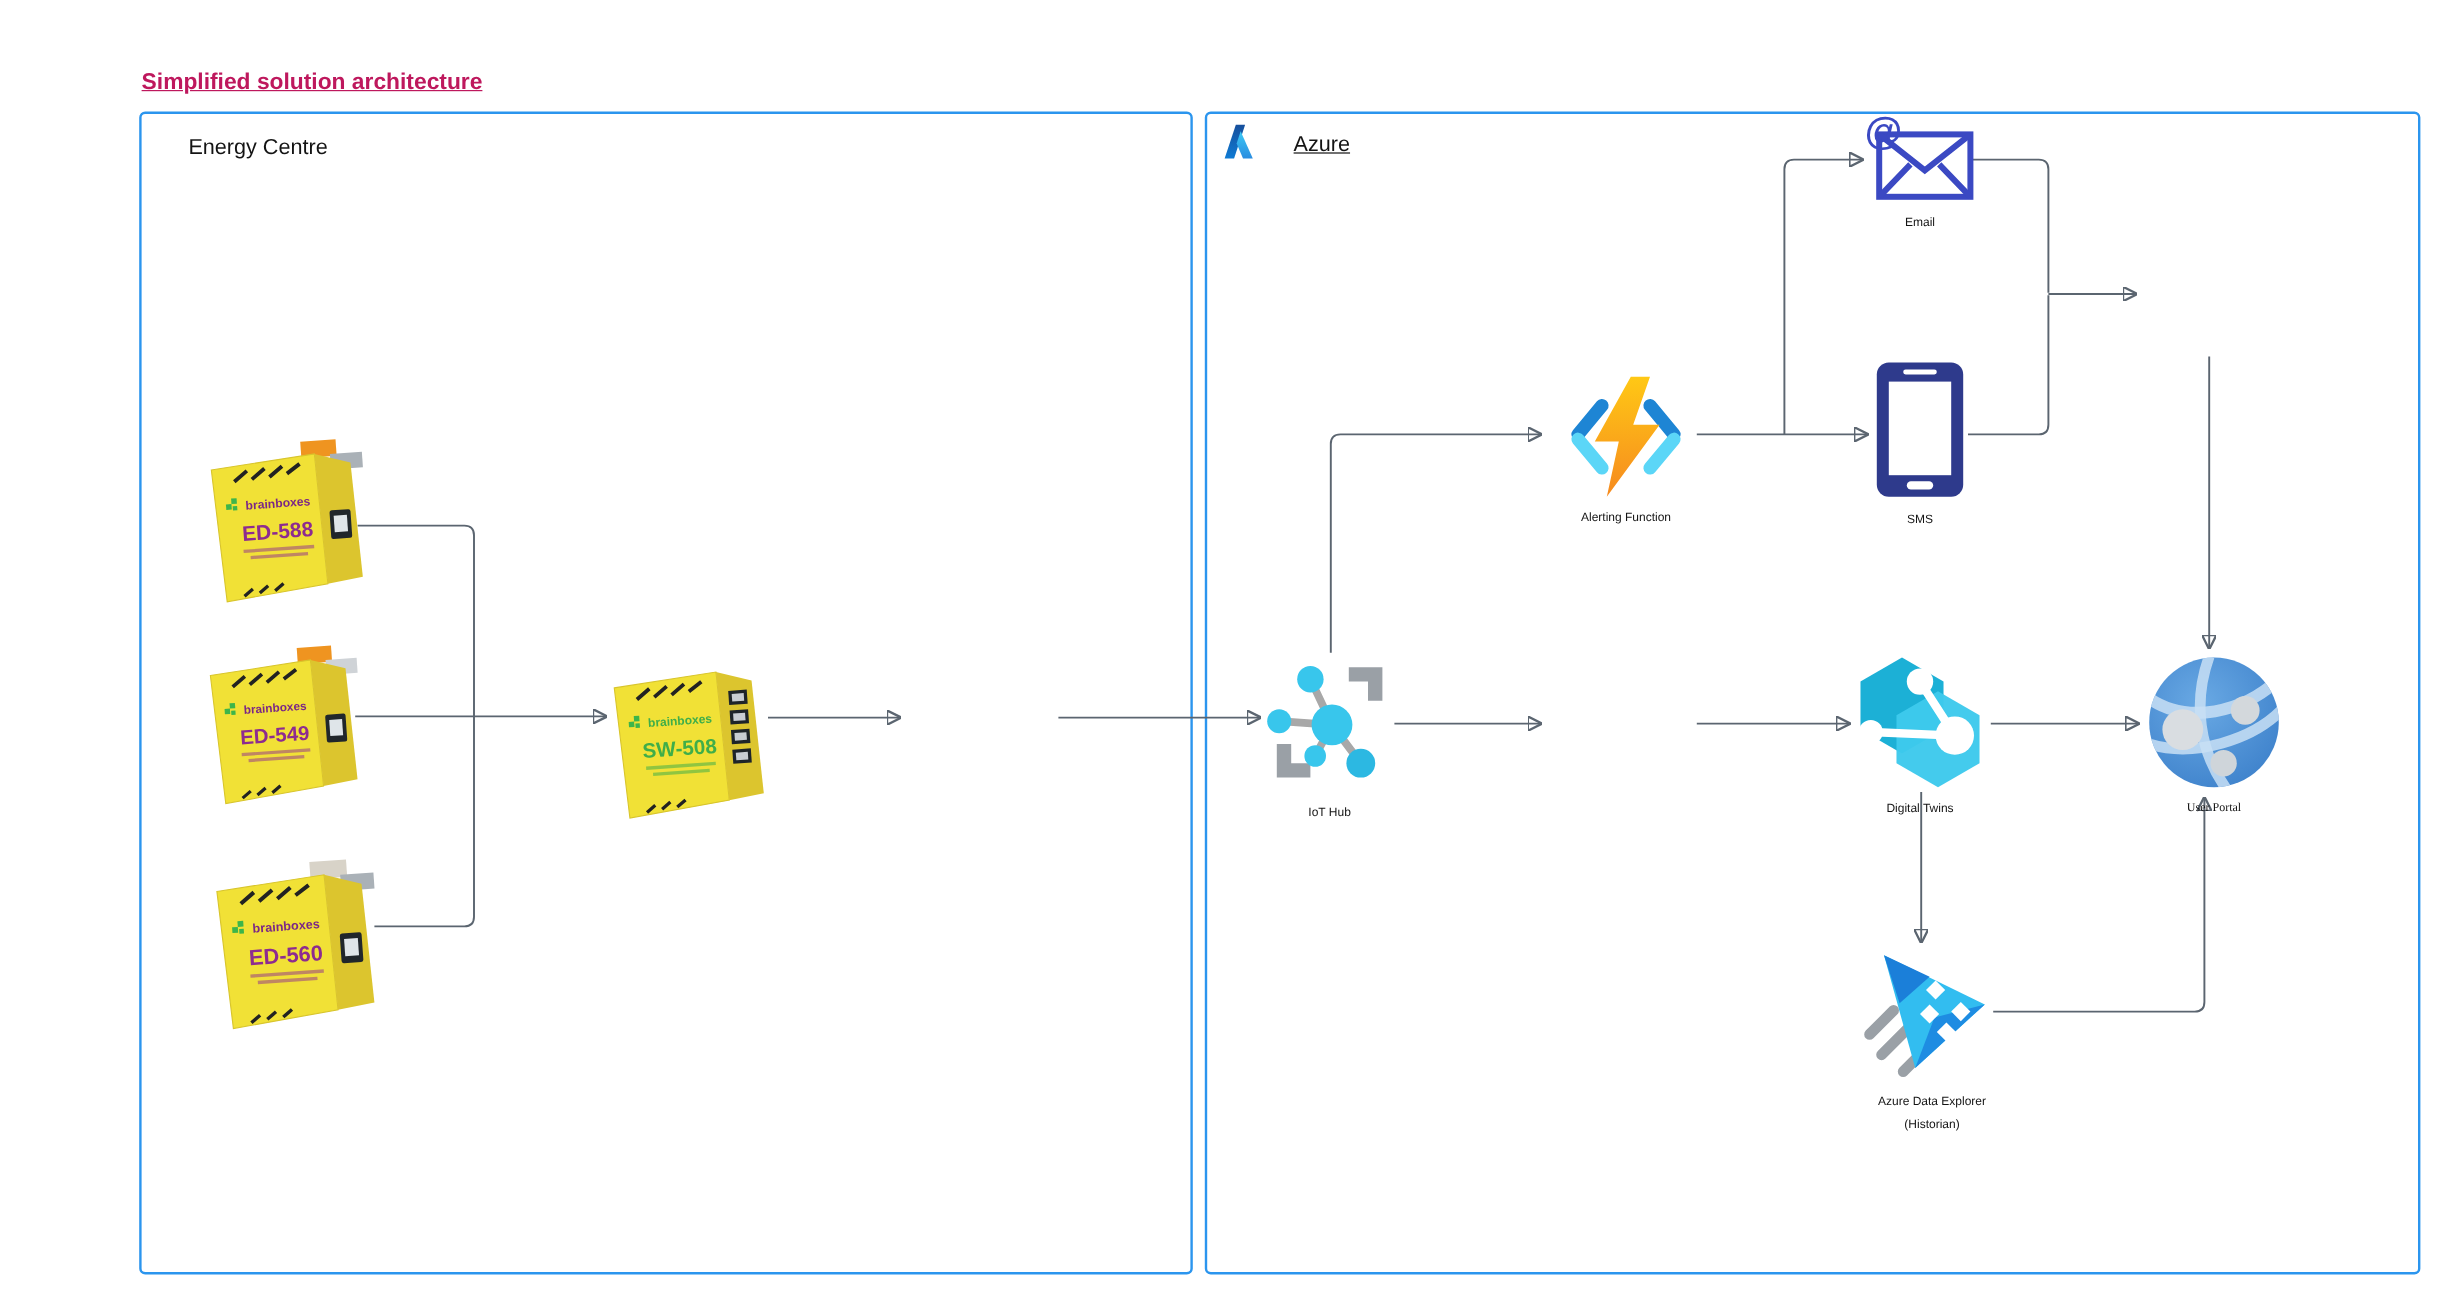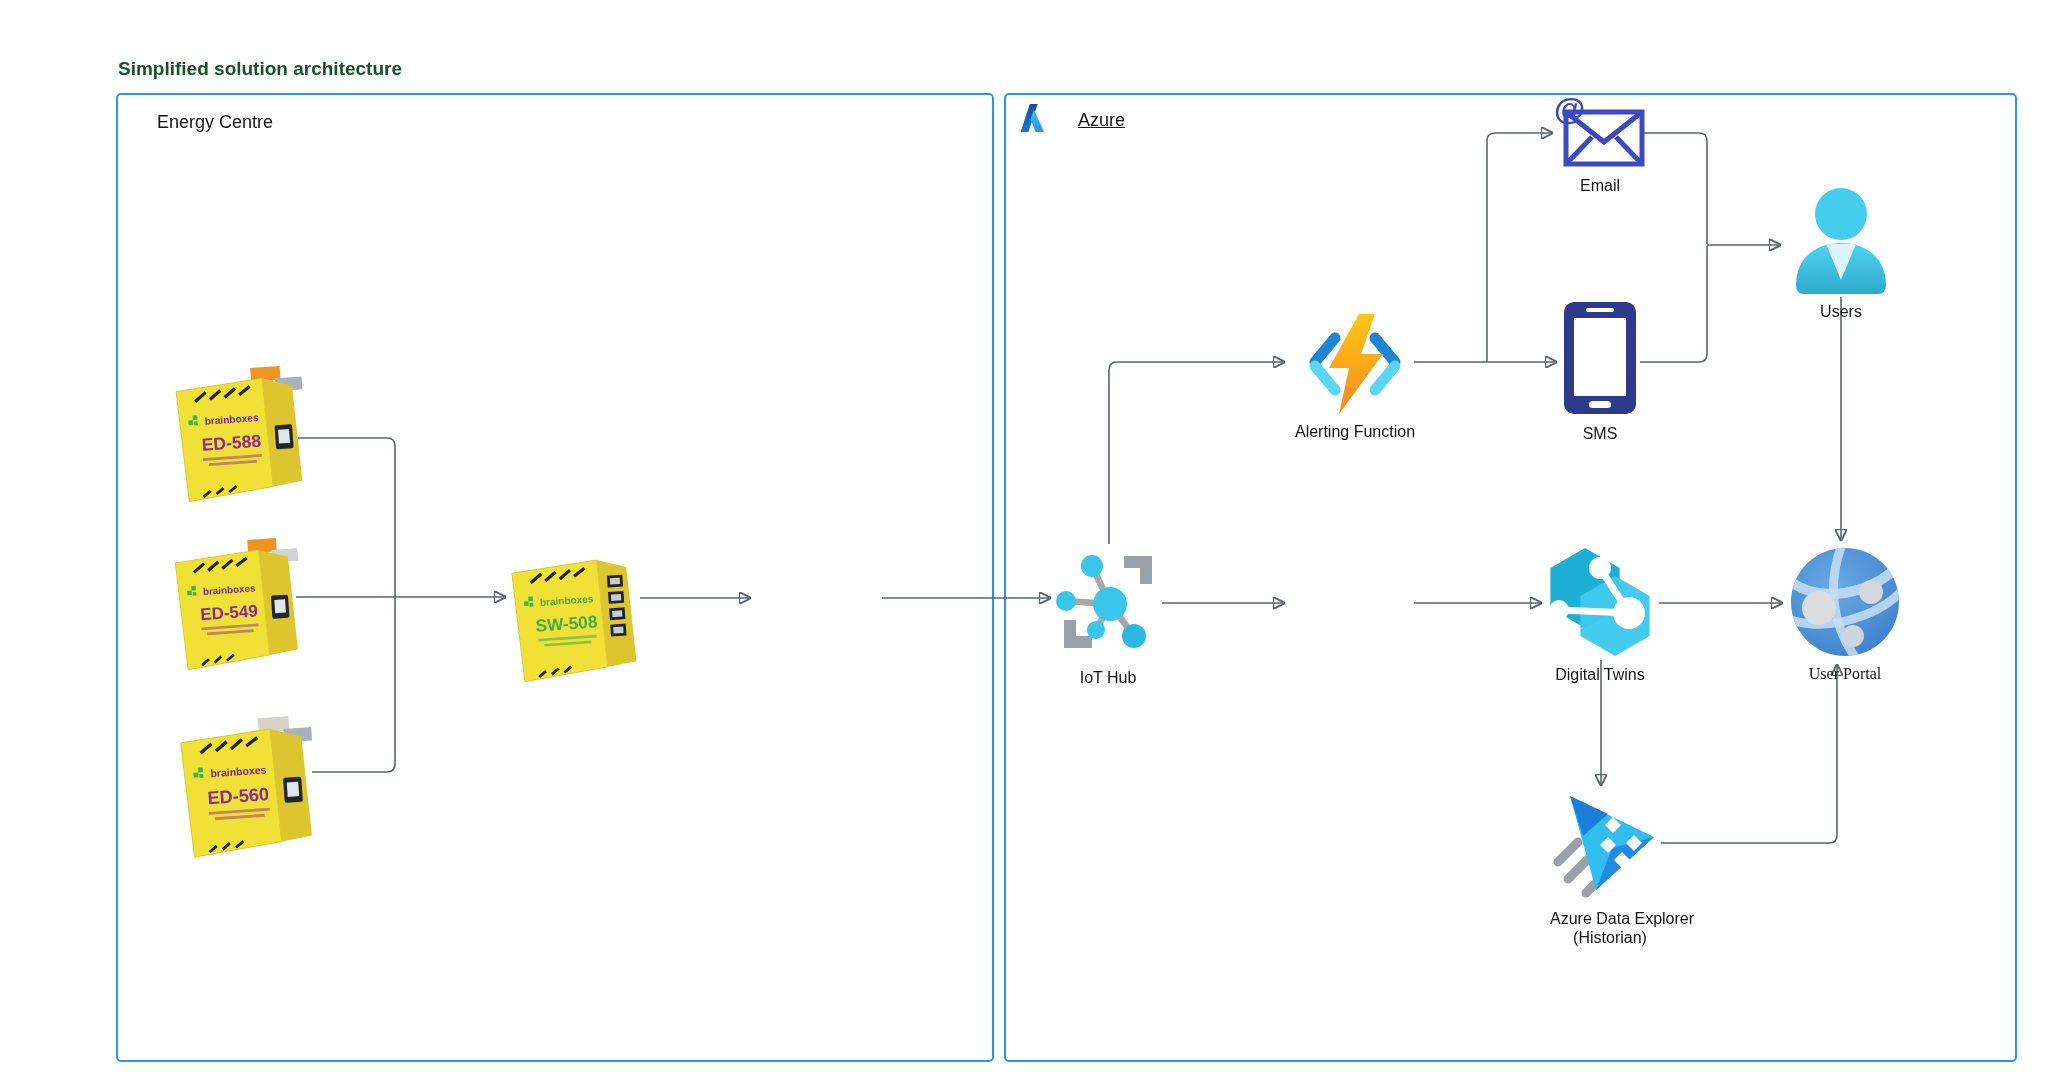--- a/index.html
+++ b/index.html
@@ -1,25 +1,25 @@
 <!DOCTYPE html>
 <html><head>
 <meta charset="utf-8">
 <style>
   html,body{margin:0;padding:0;background:#ffffff;}
   #canvas{position:relative;width:2048px;height:1083px;background:#ffffff;overflow:hidden;
           font-family:"Liberation Sans",sans-serif;color:#161616;}
-  .title{position:absolute;left:118px;top:58px;font-size:19px;font-weight:bold;color:#14532d;}
+  .title{position:absolute;left:118px;top:58px;font-size:19px;font-weight:bold;color:#be185d;text-decoration:underline;}
   .container-box{position:absolute;border:2px solid #2b95ee;border-radius:5px;background:transparent;z-index:0;}
   .box-label{position:absolute;font-size:18px;color:#141414;z-index:2;}
   #conn{position:absolute;left:0;top:0;z-index:1;}
   #conn path{fill:none;stroke:#5b6570;stroke-width:1.6px;}
   .node{position:absolute;z-index:2;text-align:center;}
   .node svg{display:block;margin:0 auto;}
-  .node-label{font-size:16px;line-height:19px;white-space:nowrap;text-align:center;margin-top:6px;color:#141414;}
+  .node-label{font-size:10px;line-height:19px;white-space:nowrap;text-align:center;margin-top:6px;color:#141414;}
   .dev{position:absolute;z-index:2;}
 </style>
 </head>
 <body>
 
 <div id="canvas">
 
   <div class="title">Simplified solution architecture</div>
 
   <div class="container-box" style="left:116px;top:93px;width:874px;height:965px;"></div>
@@ -198,34 +198,20 @@
   <div class="node" style="left:1559px;top:300px;width:82px;">
     <svg width="80" height="118" viewBox="0 0 80 118">
       <rect x="4" y="2" width="72" height="112" rx="10" fill="#2e3a8c"></rect>
       <rect x="14" y="18" width="52" height="78" fill="#ffffff"></rect>
       <rect x="26" y="8" width="28" height="4" rx="2" fill="#ffffff"></rect>
       <rect x="29" y="101" width="22" height="7" rx="3.5" fill="#ffffff"></rect>
     </svg>
     <div class="node-label">SMS</div>
   </div>
 
-  <div class="node" style="left:1787px;top:182px;width:108px;">
-    <svg width="106" height="114" viewBox="0 0 106 114">
-      <defs>
-        <linearGradient id="gperson" x1="0" y1="0" x2="0" y2="1">
-          <stop offset="0" stop-color="#4fd4f2"></stop>
-            <stop offset="1" stop-color="#2fa8cc"></stop>
-        </linearGradient>
-      </defs>
-      <path d="M16 112 Q8 112 8 103 C8 76 28 61 53 61 C78 61 98 76 98 103 Q98 112 90 112 Z" fill="url(#gperson)"></path>
-      <path d="M38 62 L53 98 L68 62 Z" fill="#ddf3fa"></path>
-      <circle cx="53" cy="32" r="26" fill="#45cdee"></circle>
-    </svg>
-    <div class="node-label">Users</div>
-  </div>
 
   <div class="node" style="left:1545px;top:546px;width:110px;">
     <svg width="110" height="113" viewBox="0 0 110 113">
       <polygon points="40,2 74.6,22 74.6,62 40,82 5.4,62 5.4,22" fill="#1cb0d6"></polygon>
       <polygon points="70,30 104.6,50 104.6,90 70,110 35.4,90 35.4,50" fill="#3ec9ec" opacity="0.97"></polygon>
       <path d="M55 22 L84 67 M14 64 L84 67" stroke="#ffffff" stroke-width="7"></path>
       <circle cx="55" cy="22" r="11" fill="#ffffff"></circle>
       <circle cx="14" cy="64" r="10" fill="#ffffff"></circle>
       <circle cx="84" cy="67" r="16" fill="#ffffff"></circle>
     </svg>

